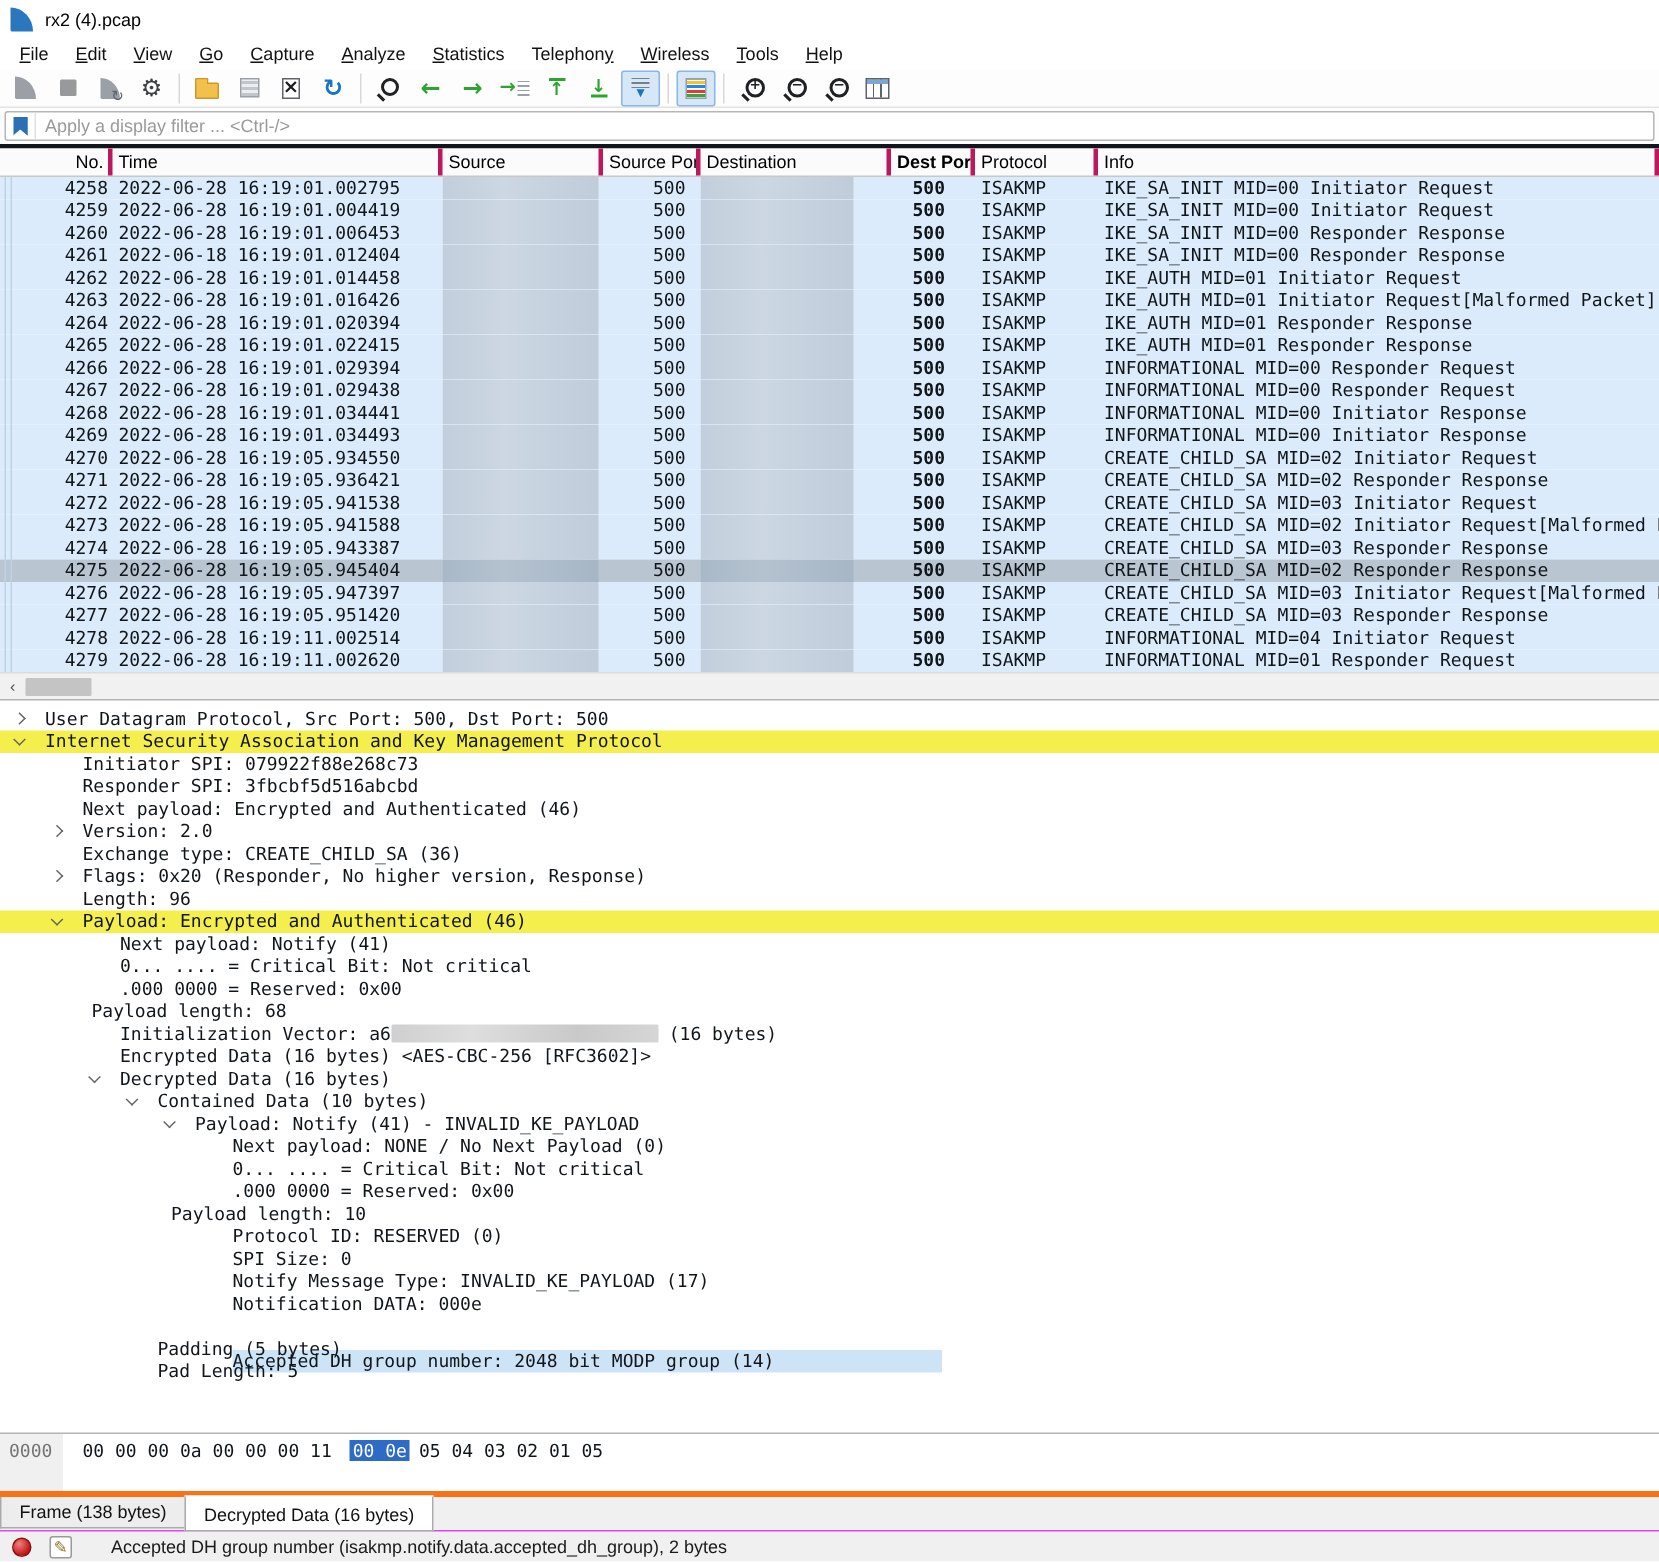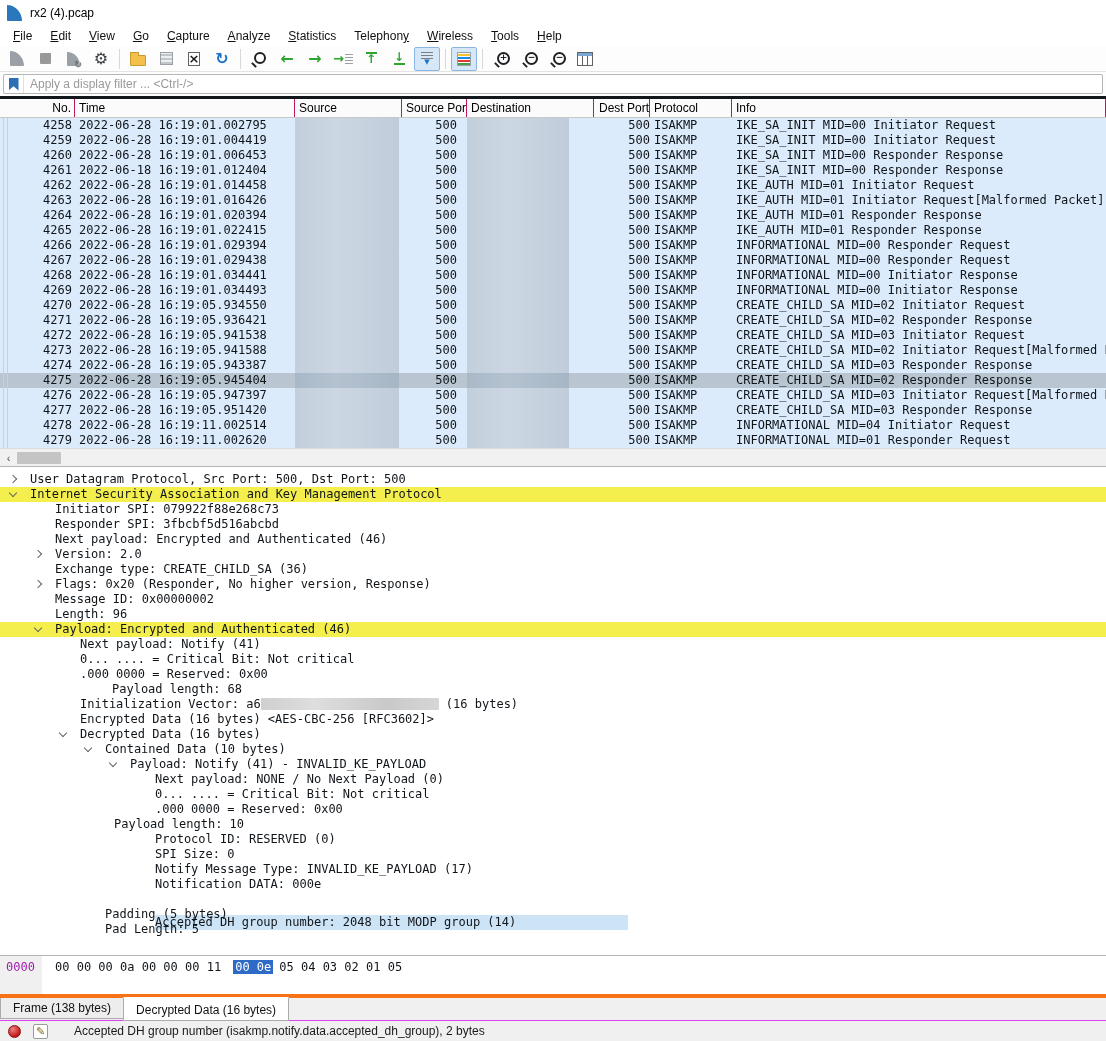--- a/index.html
+++ b/index.html
@@ -65,32 +65,32 @@
   .filterbar { height:24px; display:flex; align-items:center; padding:2px 3px; background:#fdfdfd; flex:0 0 auto; }
   .filter-wrap { flex:1; height:20px; border:1px solid #b6b6b6; border-radius:2px; background:#fff; display:flex; align-items:center; }
   .bookmark-box { width:20px; height:18px; display:flex; align-items:center; justify-content:center; border-right:1px solid #e0e0e0; }
   .bookmark { width:10px; height:13px; background:#2d6fb5; clip-path:polygon(0 0,100% 0,100% 100%,50% 68%,0 100%); }
   .filter-input { flex:1; border:none; outline:none; font-size:12px; color:#333; padding-left:6px; font-family:"Liberation Sans","DejaVu Sans",sans-serif; background:transparent; }
   .filter-input::placeholder { color:#9a9a9a; }
   .darkline { height:3px; background:#11151c; flex:0 0 auto; }
 
   
   .phead { height:19px; display:flex; background:#fbfbfb; border-bottom:1px solid #c8c8c8; flex:0 0 auto; }
-  .phcell { font-size:12px; color:#000; padding:2px 0 0 4px; border-right:1px solid #be185d; overflow:hidden; white-space:nowrap; }
+  .phcell { font-size:12px; color:#000; padding:2px 0 0 4px; border-right:3px solid #be185d; overflow:hidden; white-space:nowrap; }
   .prows { height:330px; position:relative; background:#fff; flex:0 0 auto; overflow:hidden; font-family:"DejaVu Sans Mono","Liberation Mono",monospace; }
   .stream-line { position:absolute; top:0; bottom:0; width:1px; background:#bcd4e8; z-index:3; }
   .prow { height:15px; display:flex; background:var(--row_blue); position:relative; }
   .prow.selected { background:var(--row_selected); }
   .pcell { font-size:12px; line-height:15px; color:#10151a; white-space:nowrap; overflow:hidden; }
   .c-no { width:75px; text-align:right; padding-right:3px; flex:0 0 auto; }
   .c-time { width:220px; padding-left:4px; flex:0 0 auto; }
   .c-source { width:107px; flex:0 0 auto; }
   .c-srcport { width:65px; text-align:right; padding-right:10px; flex:0 0 auto; }
   .c-dest { width:127px; flex:0 0 auto; }
-  .c-dstport { width:56px; text-align:right; flex:0 0 auto; }
+  .c-dstport { width:56px; text-align:right; padding-right:20px; flex:0 0 auto;font-weight:bold; }
   .c-protocol { width:82px; padding-left:4px; flex:0 0 auto; }
   .c-info { flex:1; padding-left:4px; }
   .cell-redact { display:block; height:15px; background:linear-gradient(90deg,#c2cedb,#ccd7e3 40%,#c0ccda); }
   .redact-src { width:104px; }
   .redact-dst { width:102px; }
   .prow.selected .cell-redact { background:linear-gradient(90deg,#a9b8c7,#b4c2d0 40%,#a7b6c5); }
   .hscroll { height:18px; background:#f1f1f1; border-top:1px solid #dcdcdc; display:flex; align-items:center; flex:0 0 auto; }
   .hs-left { width:17px; height:17px; display:flex; align-items:center; justify-content:center; font-size:11px; color:#505050; }
   .hs-thumb { width:44px; height:12px; background:#c4c4c4; border-radius:1px; }
 
@@ -102,21 +102,21 @@
   .chev-right { transform:rotate(-45deg); }
   .chev-down { transform:rotate(45deg); top:3px; }
   .dtext { font-size:12px; line-height:15px; color:#10151a; display:block; }
   .hl-blue { display:inline-block; background:var(--detail_selected); }
   .redact { display:inline-block; height:12px; vertical-align:-2px; border-radius:1px;
             background:linear-gradient(90deg,#cfcfcf,#dedede 30%,#c9c9c9 70%,#d6d6d6); }
   .redact.dark { background:linear-gradient(90deg,#c6b73f,#d2c54d 40%,#bfb13a 75%,#cabc45); }
 
   
   .hexpane { height:39px; background:#fff; border-top:1px solid #b4b4b4; display:flex; align-items:flex-start; flex:0 0 auto; font-family:"DejaVu Sans Mono","Liberation Mono",monospace; }
-  .hex-gutter { width:42px; background:#f0f0f0; height:100%; font-size:12px; line-height:14px; color:#a21caf; padding:4px 0 0 6px; }
+  .hex-gutter { width:42px; background:#f0f0f0; height:100%; font-size:12px; line-height:14px; color:#737373; padding:4px 0 0 6px; }
   .hex-bytes { font-size:12px; line-height:14px; color:#10151a; padding-top:4px; padding-left:13px; white-space:pre; }
   .hex-sel { background:var(--hex_selected); color:#fff; padding:0 2px; margin:0 6px 0 12px; }
 
   
   .bytetabs { height:26px; background:#f0f0f0; border-top:4px solid #f97316; display:flex; align-items:flex-start; flex:0 0 auto; }
   .btab { font-size:12px; color:#111; padding:3px 12px 4px 12px; border:1px solid #ababab; border-top:none; background:#ededed; margin-left:-1px; height:21px; white-space:nowrap; }
   .btab.active { background:#fff; height:24px; border-top:1px solid #fff; margin-top:-1px; padding-top:5px; z-index:2; }
   .btab:first-child { margin-left:0; }
 
   
@@ -580,40 +580,37 @@
         <span class="dtext" style="padding-left: 55px;"><span>Version: 2.0</span></span>
       </div>
       <div class="dline">
         <span class="dtext" style="padding-left: 55px;"><span>Exchange type: CREATE_CHILD_SA (36)</span></span>
       </div>
       <div class="dline">
         <span class="chev chev-right" style="left: 35px;"></span>
         <span class="dtext" style="padding-left: 55px;"><span>Flags: 0x20 (Responder, No higher version, Response)</span></span>
       </div>
       <div class="dline">
-        <span class="dtext" style="padding-left: 55px;"><span>Message ID: 0x00000002</span></span>
-      </div>
-      <div class="dline">
         <span class="dtext" style="padding-left: 55px;"><span>Length: 96</span></span>
       </div>
       <div class="dline bg-yellow">
         <span class="chev chev-down" style="left: 35px;"></span>
         <span class="dtext" style="padding-left: 55px;"><span>Payload: Encrypted and Authenticated (46)</span></span>
       </div>
       <div class="dline">
         <span class="dtext" style="padding-left: 80px;"><span>Next payload: Notify (41)</span></span>
       </div>
       <div class="dline">
         <span class="dtext" style="padding-left: 80px;"><span>0... .... = Critical Bit: Not critical</span></span>
       </div>
       <div class="dline">
         <span class="dtext" style="padding-left: 80px;"><span>.000 0000 = Reserved: 0x00</span></span>
       </div>
       <div class="dline">
-        <span class="dtext" style="padding-left: 112px;"><span>Payload length: 68</span></span>
+        <span class="dtext" style="padding-left: 61px;"><span>Payload length: 68</span></span>
       </div>
       <div class="dline">
         <span class="dtext" style="padding-left: 80px;"><span>Initialization Vector: a6</span><span class="redact" style="width: 178px;"></span><span>  (16 bytes)</span></span>
       </div>
       <div class="dline">
         <span class="dtext" style="padding-left: 80px;"><span>Encrypted Data (16 bytes) &lt;AES-CBC-256 [RFC3602]&gt;</span></span>
       </div>
       <div class="dline">
         <span class="chev chev-down" style="left: 60px;"></span>
         <span class="dtext" style="padding-left: 80px;"><span>Decrypted Data (16 bytes)</span></span>

